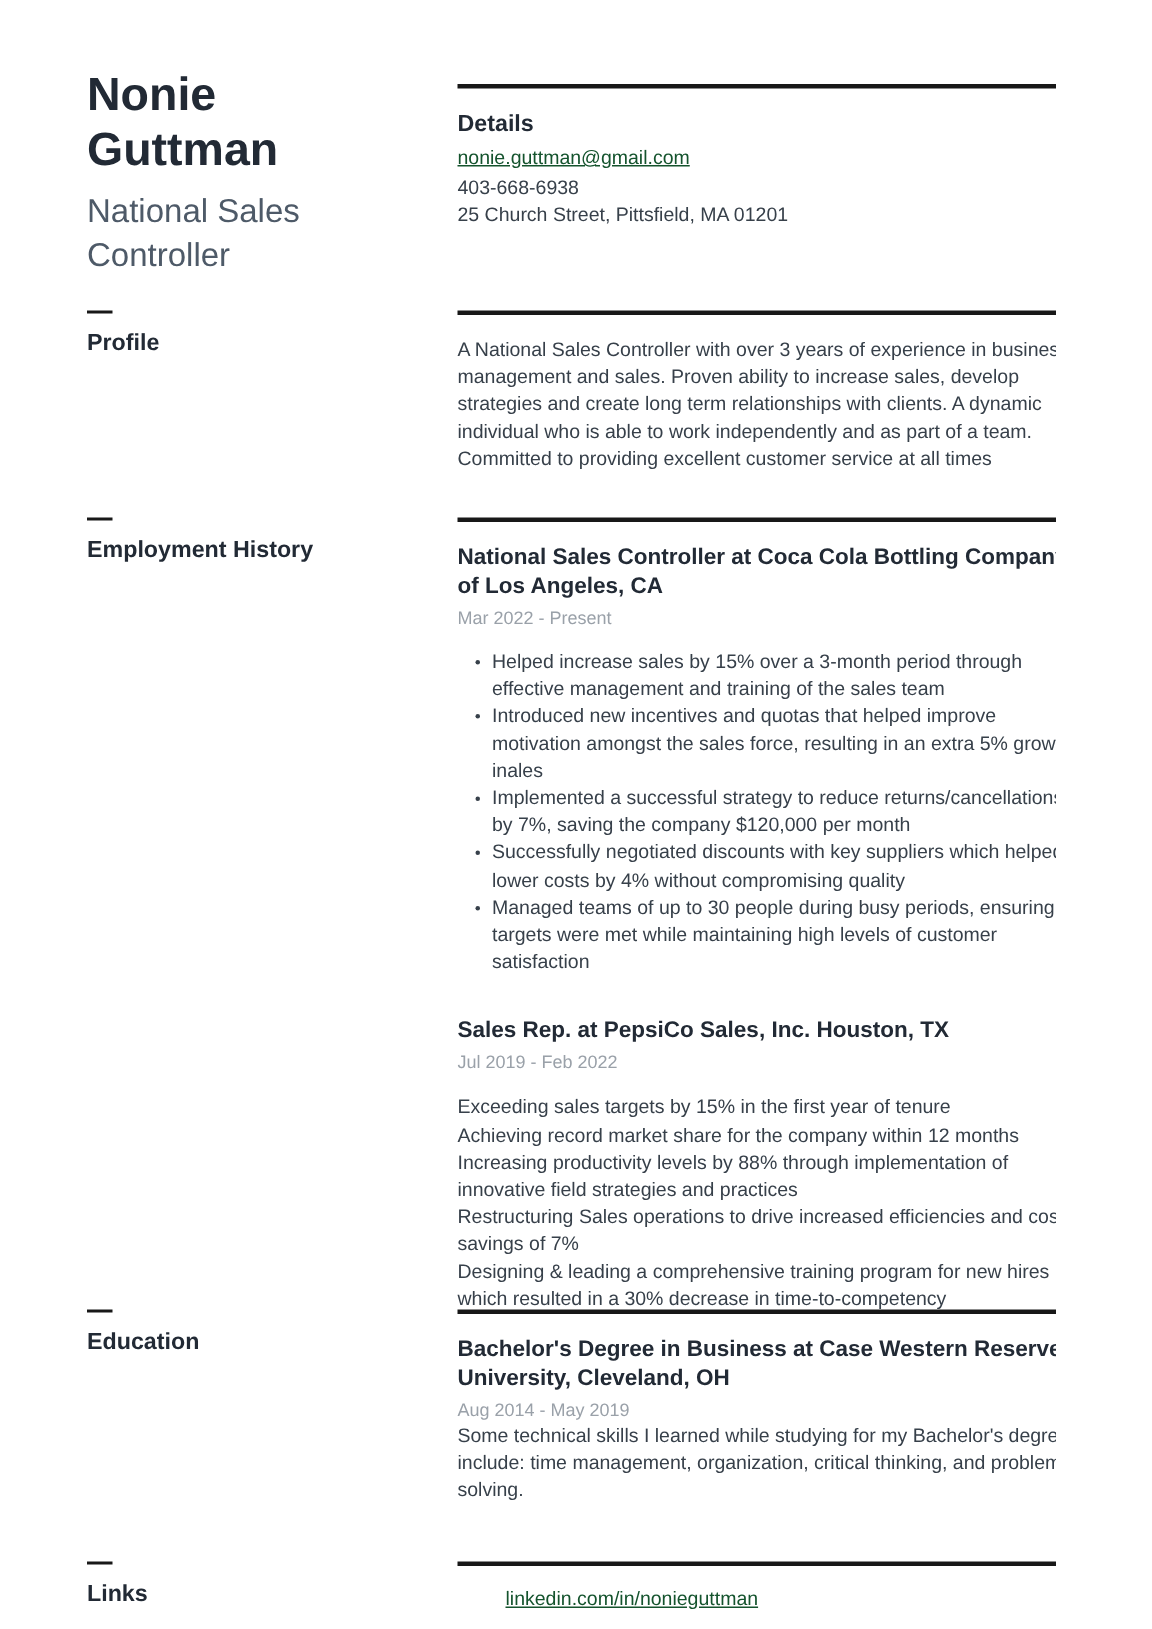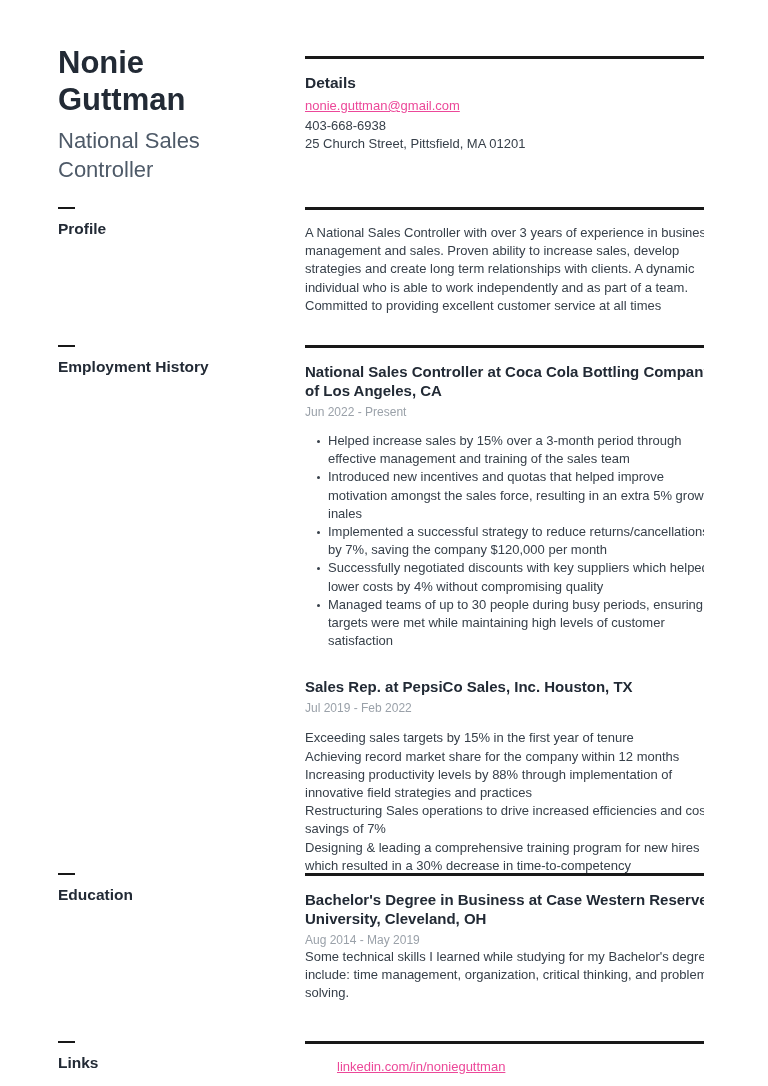--- a/index.html
+++ b/index.html
@@ -36,21 +36,21 @@
   }
   .col-heading {
     margin-top: 14px; font-size: 15.5px; font-weight: 700;
     line-height: 20px; color: #222a35;
   }
   .body-text { font-size: 13px; line-height: 18.2px; color: #37404a; }
   .entry-title {
     font-size: 15px; font-weight: 700; line-height: 19px; color: #222a35;
   }
   .entry-dates { margin-top: 5px; font-size: 12px; line-height: 15px; color: #9aa1a9; }
-  a.link { color: #ec4899; text-decoration: underline; font-size: 13px; line-height: 18px; }
+  a.link { color: #14532d; text-decoration: underline; font-size: 13px; line-height: 18px; }
 
   
   .detail-line { font-size: 13px; line-height: 18px; color: #37404a; }
 
   
   ul.bullets { list-style: none; margin-top: 12px; }
   ul.bullets li {
     position: relative; padding-left: 23px;
     font-size: 13px; line-height: 18.2px; color: #37404a;
   }
@@ -91,21 +91,21 @@
 
   <div class="left-abs" style="top:345px;">
     <div class="dash"></div>
     <div class="side-heading">Employment History</div>
   </div>
   <div class="right-abs" style="top:345px;">
     <div class="rule"></div>
 
     <div>
       <div class="entry-title" style="margin-top:14px;">National Sales Controller at Coca Cola Bottling Company of Los Angeles, CA</div>
-      <div class="entry-dates">Jun 2022 - Present</div>
+      <div class="entry-dates">Mar 2022 - Present</div>
       <ul class="bullets">
         <li>Helped increase sales by 15% over a 3-month period through effective management and training of the sales team</li>
         <li>Introduced new incentives and quotas that helped improve motivation amongst the sales force, resulting in an extra 5% growth inales</li>
         <li>Implemented a successful strategy to reduce returns/cancellations by 7%, saving the company $120,000 per month</li>
         <li>Successfully negotiated discounts with key suppliers which helped lower costs by 4% without compromising quality</li>
         <li>Managed teams of up to 30 people during busy periods, ensuring targets were met while maintaining high levels of customer satisfaction</li>
       </ul>
     </div>
 
     <div>

